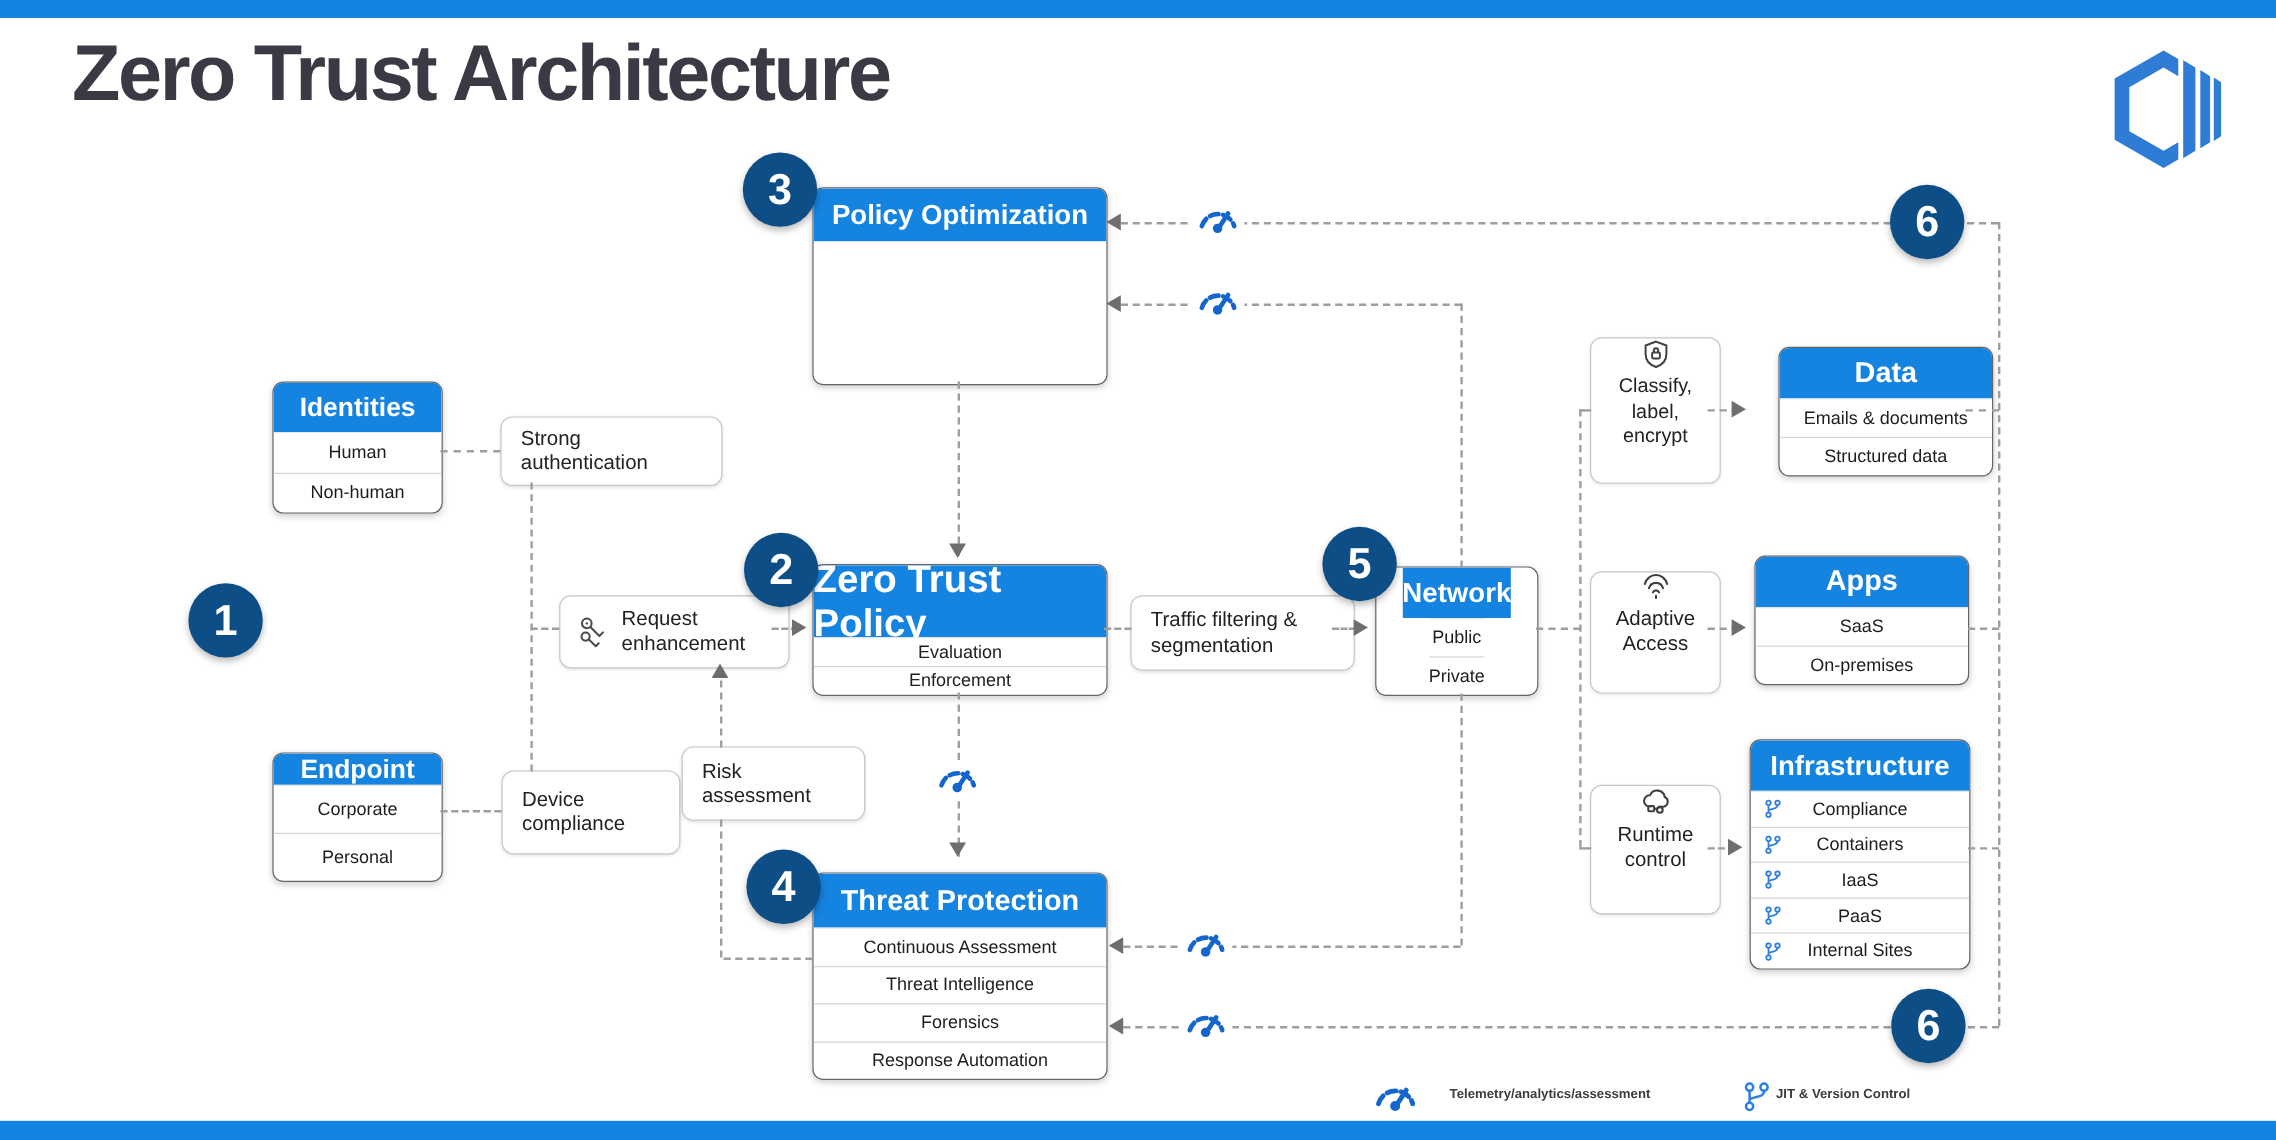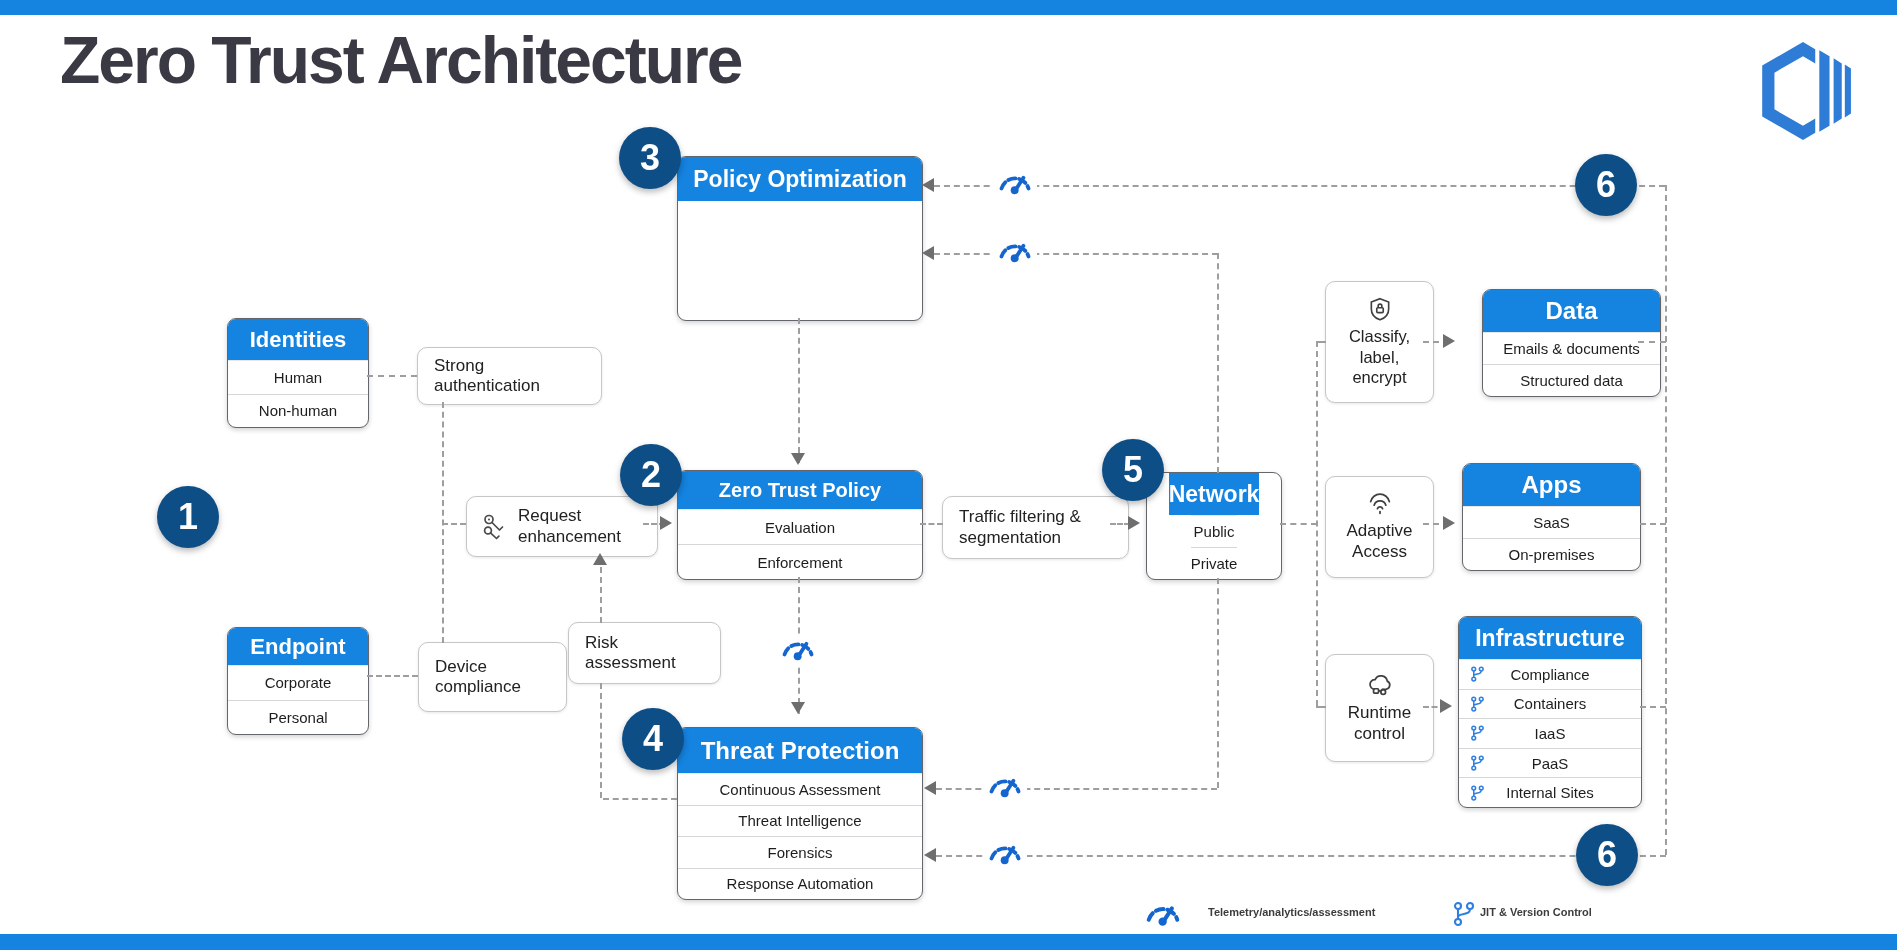--- a/index.html
+++ b/index.html
@@ -15,21 +15,21 @@
              justify-content:center;flex:none;}
   .stack .rows{flex:1;display:flex;flex-direction:column;}
   .stack .row{flex:1;display:flex;align-items:center;justify-content:center;font-size:15px;
               color:#1d1d1d;position:relative;}
   .stack .row + .row{border-top:1px solid #d6d6d6;}
   .stack .rows .row:first-child{border-top:1px solid #e8e8e8;}
   
   .side{position:absolute;background:#fff;border:1px solid #c6c6c6;border-radius:10px;
         box-shadow:0 1px 3px rgba(0,0,0,.10);color:#222;font-size:17px;display:flex;}
   .side.txt{flex-direction:column;justify-content:center;padding-left:16px;line-height:1.2;}
-  .side.ctr{flex-direction:column;align-items:center;justify-content:center;text-align:center;
+  .side.ctr{flex-direction:column;align-items:center;text-align:center;
             line-height:1.25;padding:0 4px;}
   .badge{position:absolute;width:62px;height:62px;border-radius:50%;background:#0d4e86;color:#fff;
          font-size:36px;font-weight:700;display:flex;align-items:center;justify-content:center;
          box-shadow:0 3px 6px rgba(0,0,0,.28);z-index:30;}
   .hline{position:absolute;height:0;border-top:2px dashed #9e9e9e;z-index:1;}
   .vline{position:absolute;width:0;border-left:2px dashed #9e9e9e;z-index:1;}
   .arr{position:absolute;width:0;height:0;z-index:2;}
   .arr.left{border-top:7px solid transparent;border-bottom:7px solid transparent;border-right:12px solid #6e6e6e;}
   .arr.right{border-top:7px solid transparent;border-bottom:7px solid transparent;border-left:12px solid #6e6e6e;}
   .arr.up{border-left:7px solid transparent;border-right:7px solid transparent;border-bottom:12px solid #6e6e6e;}
@@ -140,33 +140,33 @@
 
   <div class="stack" style="left:227px;top:318px;width:140px;height:108px;">
     <div class="hd" style="height:41px;font-size:22px;">Identities</div>
     <div class="rows">
       <div class="row">Human</div>
       <div class="row">Non-human</div>
     </div>
   </div>
 
   <div class="stack" style="left:227px;top:627px;width:140px;height:106px;">
-    <div class="hd" style="height:37px;font-size:22px;">Endpoint</div>
+    <div class="hd" style="height:26px;font-size:22px;">Endpoint</div>
     <div class="rows">
       <div class="row">Corporate</div>
       <div class="row">Personal</div>
     </div>
   </div>
 
   <div class="stack" style="left:677px;top:156px;width:244px;height:163px;">
     <div class="hd" style="height:44px;font-size:23px;">Policy Optimization</div>
   </div>
 
   <div class="stack" style="left:677px;top:470px;width:244px;height:108px;">
-    <div class="hd" style="height:38px;font-size:20px;">Zero Trust Policy</div>
+    <div class="hd" style="height:60px;font-size:32px;">Zero Trust Policy</div>
     <div class="rows">
       <div class="row">Evaluation</div>
       <div class="row">Enforcement</div>
     </div>
   </div>
 
   <div class="stack" style="left:677px;top:727px;width:244px;height:171px;">
     <div class="hd" style="height:45px;font-size:24px;">Threat Protection</div>
     <div class="rows">
       <div class="row">Continuous Assessment</div>

